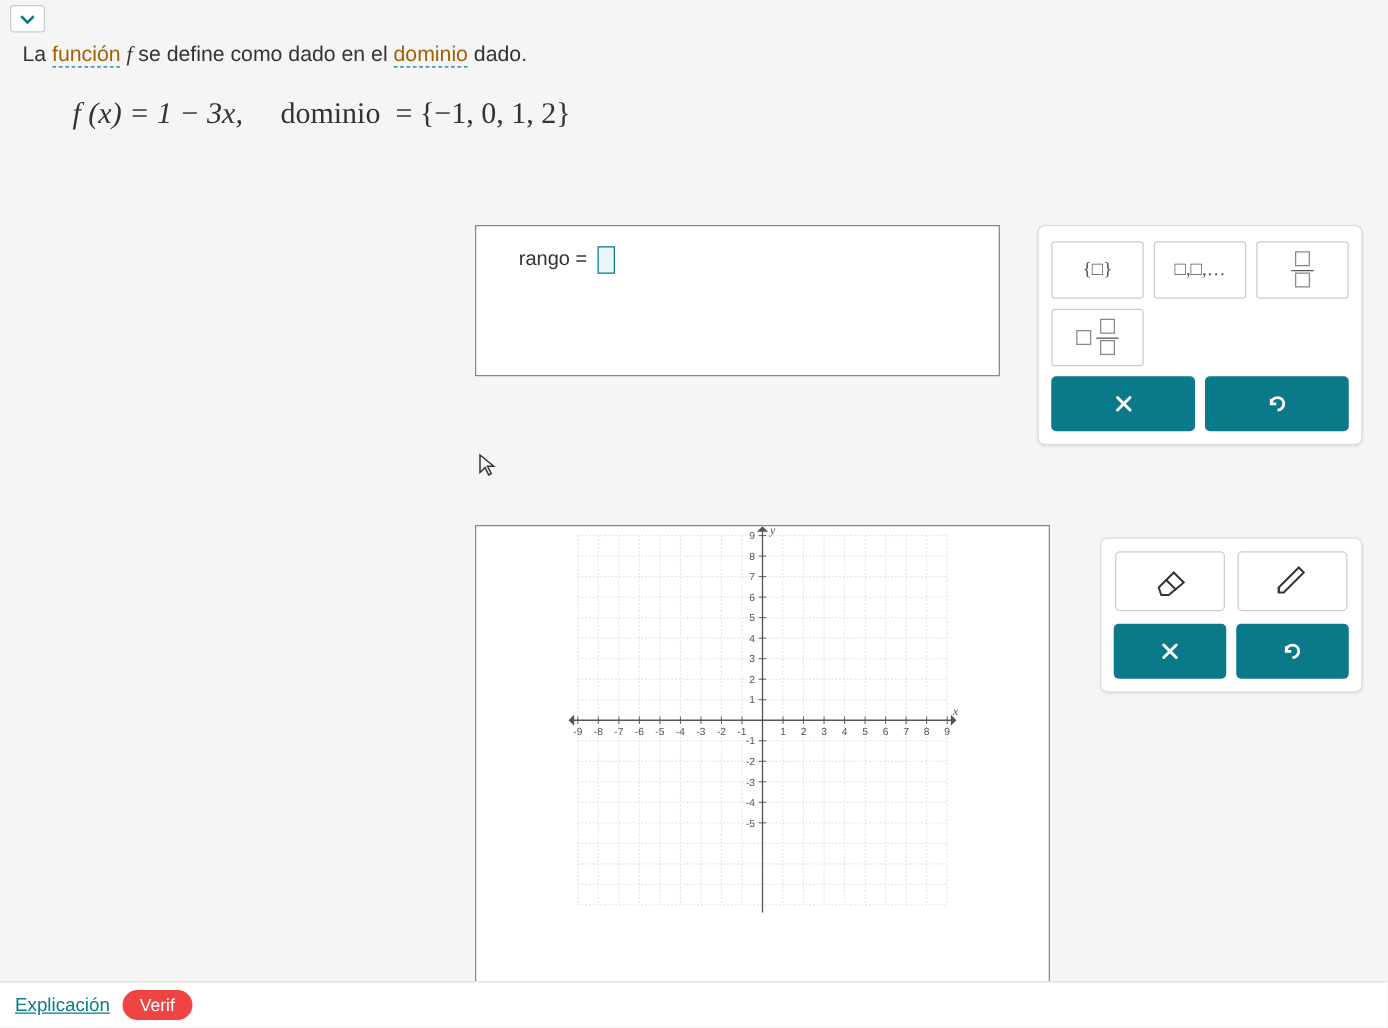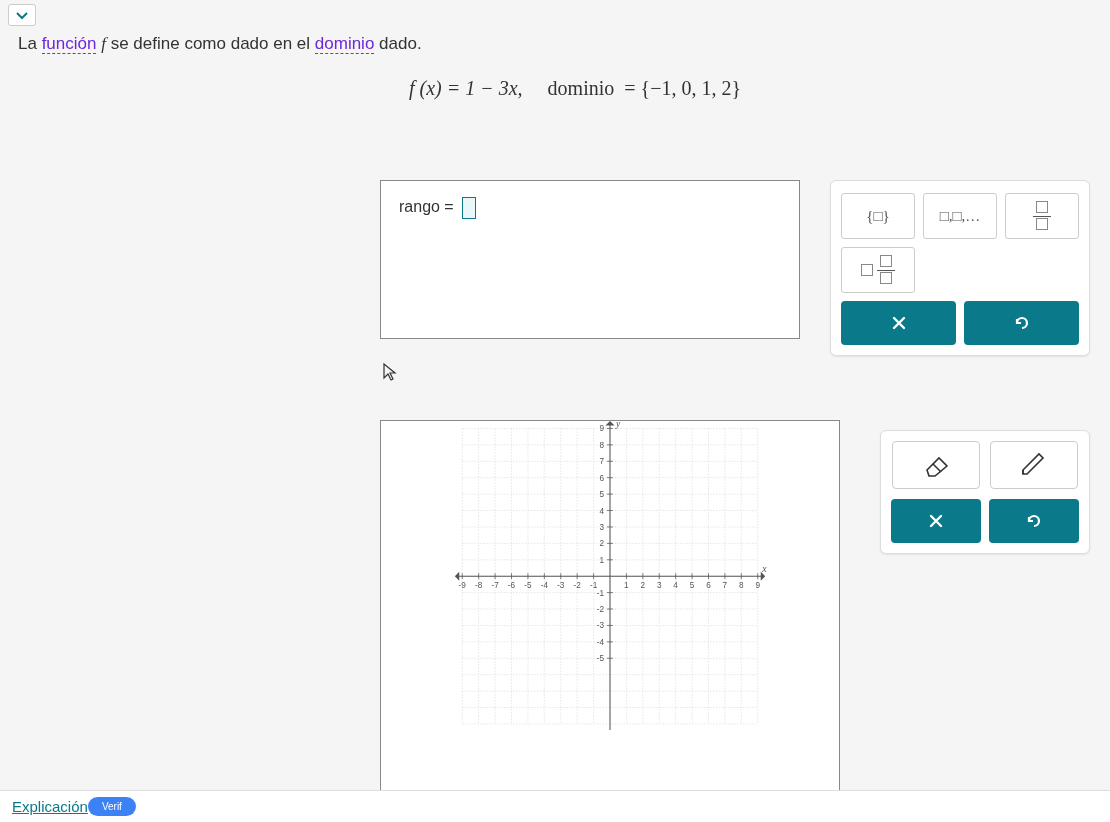--- a/index.html
+++ b/index.html
@@ -22,38 +22,37 @@
     display: flex; align-items: center; justify-content: center;
     cursor: pointer;
     color: #0a7a8a;
   }
   .content {
     padding: 30px 18px 10px 18px;
     font-size: 17px;
     line-height: 1.7;
   }
   .term {
-    color: #6d28d9;
+    color: #a16207;
     border-bottom: 1px dashed #0a7a8a;
     cursor: pointer;
   }
   .ital { font-style: italic; font-family: 'Times New Roman', serif; }
   .formula-row {
     padding: 12px 0 12px 40px;
     font-family: 'Times New Roman', serif;
-    font-size: 20px;
-    text-align: center;
+    font-size: 24px;
   }
   .answer-box {
     position: absolute;
     left: 380px; top: 180px;
-    width: 420px; height: 159px;
+    width: 420px; height: 121px;
     border: 1px solid #888;
     background: #fff;
-    padding: 16px 18px;
+    padding: 16px 34px;
     font-size: 16px;
   }
   .input-slot {
     display: inline-block;
     width: 14px; height: 22px;
     border: 1px solid #0a7a8a;
     background: #eaf6f8;
     vertical-align: middle;
     margin-left: 4px;
   }
@@ -128,24 +127,24 @@
   .frac .n, .frac .d { padding:1px 3px; }
   .frac .bar { width:100%; border-top:1px solid #555; }
   .slot { display:inline-block; width:12px; height:12px; border:1px solid #888; }
   .footer {
     position: absolute;
     left: 0; bottom: 0;
     width: 100%;
     background: #fff;
     padding: 6px 12px;
     border-top: 1px solid #ddd;
-    display: flex; align-items: center;
+    display: flex; gap: 10px; align-items: center;
   }
   .link-text { color: #0a7a8a; text-decoration: underline; cursor: pointer; font-size: 15px; }
-  .verify-btn { background:#3b82f6; color:#fff; padding:4px 14px; border-radius:14px; font-size:10px; cursor:pointer; }
+  .verify-btn { background:#ef4444; color:#fff; padding:4px 14px; border-radius:14px; font-size:14px; cursor:pointer; }
   .grid-line { stroke:#ddd; stroke-width:1; stroke-dasharray:2,2; }
   .axis { stroke:#555; stroke-width:1.4; }
   .tick { stroke:#555; stroke-width:1; }
   .tick-label { font: 11px Arial; fill:#555; }
   .axis-label { font: italic 13px 'Times New Roman'; fill:#555; }
 </style>
 </head>
 <body>
 
 <div class="collapse-btn">

